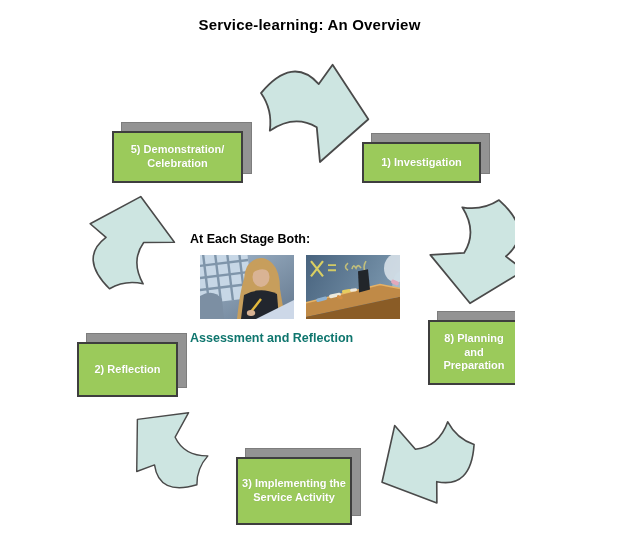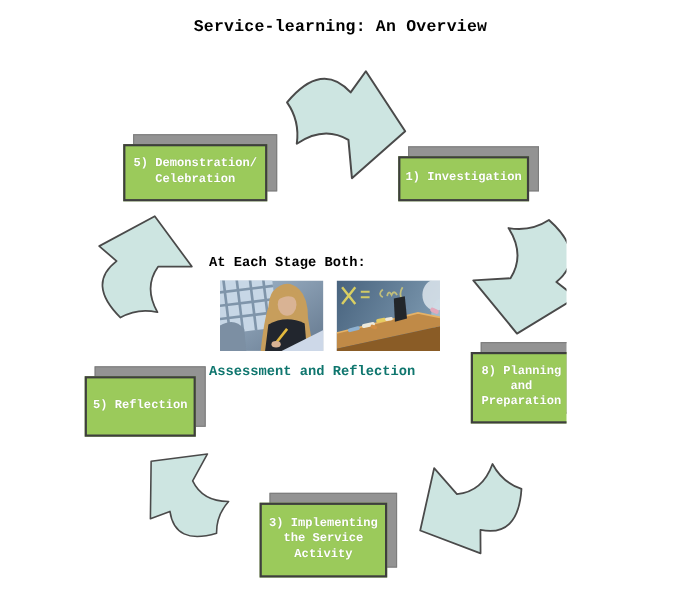--- a/index.html
+++ b/index.html
@@ -1,17 +1,17 @@
 <!DOCTYPE html>
 <html style="--background: #ffffff; --title-text: #000000; --stage-fill: #9bca5b; --stage-border: #3e3e3e; --stage-text: #ffffff; --shadow-fill: #939393; --arrow-fill: #cde5e1; --arrow-stroke: #4a4a4a;"><head>
 <meta charset="utf-8">
 <style>
   html,body{margin:0;padding:0;background:#ffffff;}
   body{font-family:"Liberation Sans", sans-serif;}
-  #canvas{position:relative;width:515px;height:555px;background:var(--background,#ffffff);overflow:hidden;font-family:Liberation Mono, monospace;}
+  #canvas{position:relative;width:515px;height:555px;background:var(--background,#ffffff);overflow:hidden;}
 
   .diagram-title{
     position:absolute;top:16px;left:0;width:619px;text-align:center;
     font-size:15px;font-weight:bold;color:var(--title-text,#000000);letter-spacing:.2px;
   }
 
   
   .stage{position:absolute;z-index:3;}
   .stage-shadow{
     position:absolute;left:9px;top:-9px;width:100%;height:100%;
@@ -109,21 +109,21 @@
   <div class="stage s3">
     <div class="stage-shadow"></div>
     <div class="stage-box">
       <span class="stage-label">3) Implementing the Service Activity</span>
     </div>
   </div>
 
   <div class="stage s4">
     <div class="stage-shadow"></div>
     <div class="stage-box">
-      <span class="stage-label">5) Reflection</span>
+      <span class="stage-label">2) Reflection</span>
     </div>
   </div>
 
   <div class="center-block">
     <div class="center-heading">At Each Stage Both:</div>
 
     <div class="photo-row">
 
       <span class="photo">
         <svg viewBox="0 0 94 64" preserveAspectRatio="none" aria-hidden="true">

